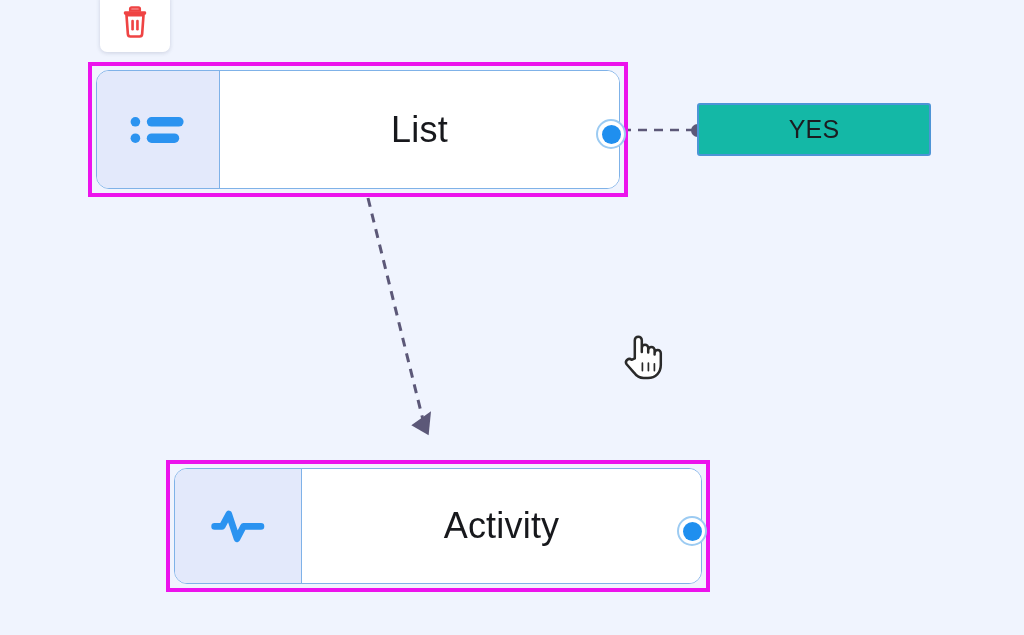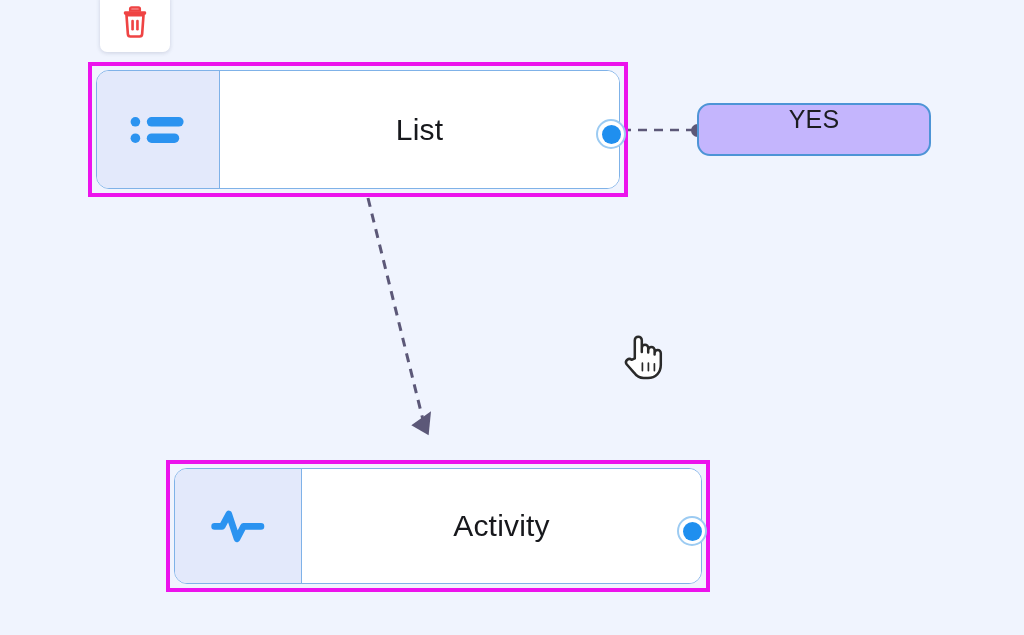--- a/index.html
+++ b/index.html
@@ -72,21 +72,21 @@
   }
   .node-label-pane {
     flex: 1 1 auto;
     display: flex;
     align-items: center;
     justify-content: center;
     background: #ffffff;
   }
   .node-label {
     color: #17181c;
-    font-size: 30px;
+    font-size: 36px;
     letter-spacing: 0.2px;
     white-space: nowrap;
   }
 
   
   .port {
     position: absolute;
     width: 30px;
     height: 30px;
     border-radius: 50%;
@@ -100,26 +100,26 @@
   .port-dot {
     width: 19px;
     height: 19px;
     border-radius: 50%;
     background: #1f8fef;
   }
 
   
   .node-plain {
     position: absolute;
-    background: #c4b5fd;
+    background: #14b8a6;
     border: 2px solid #4d94d6;
-    border-radius: 13px;
-    box-sizing: border-box;
-    display: flex;
-    align-items: flex-start;
+    border-radius: 3px;
+    box-sizing: border-box;
+    display: flex;
+    align-items: center;
     justify-content: center;
   }
   .node-plain .node-label {
     font-size: 25px;
     color: #1b1c20;
   }
   .edge-endpoint {
     position: absolute;
     width: 13px;
     height: 13px;

